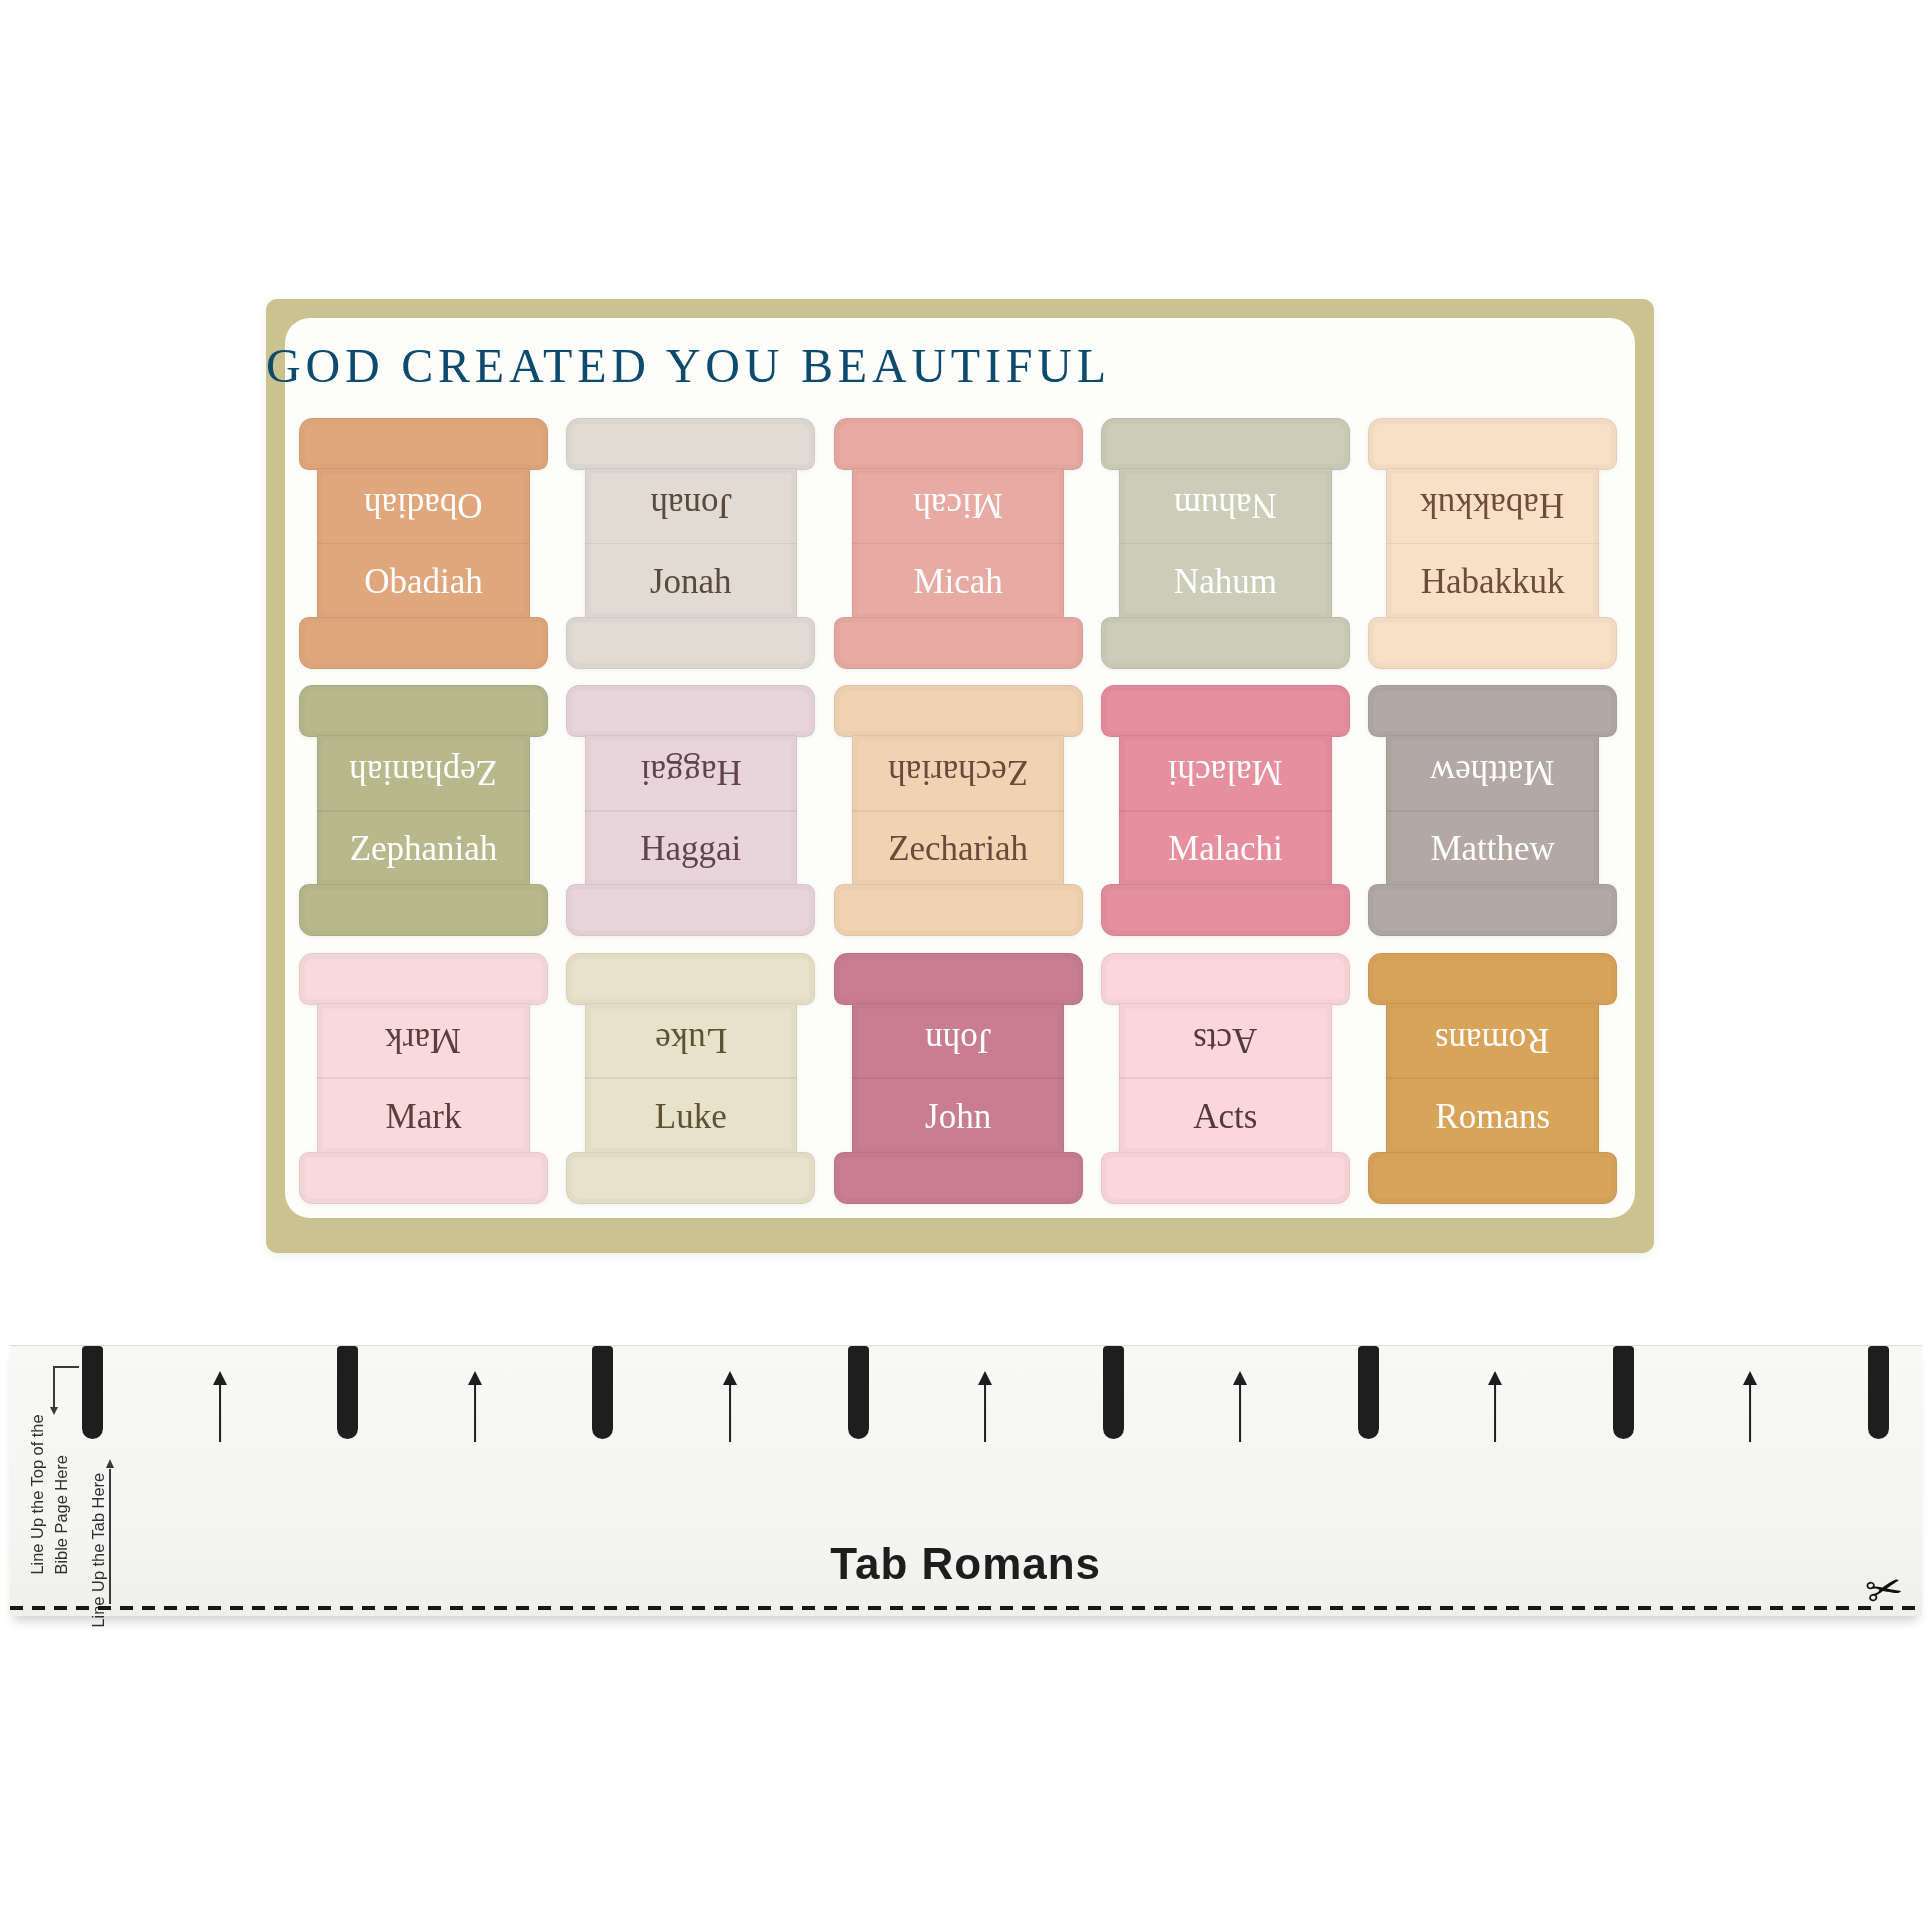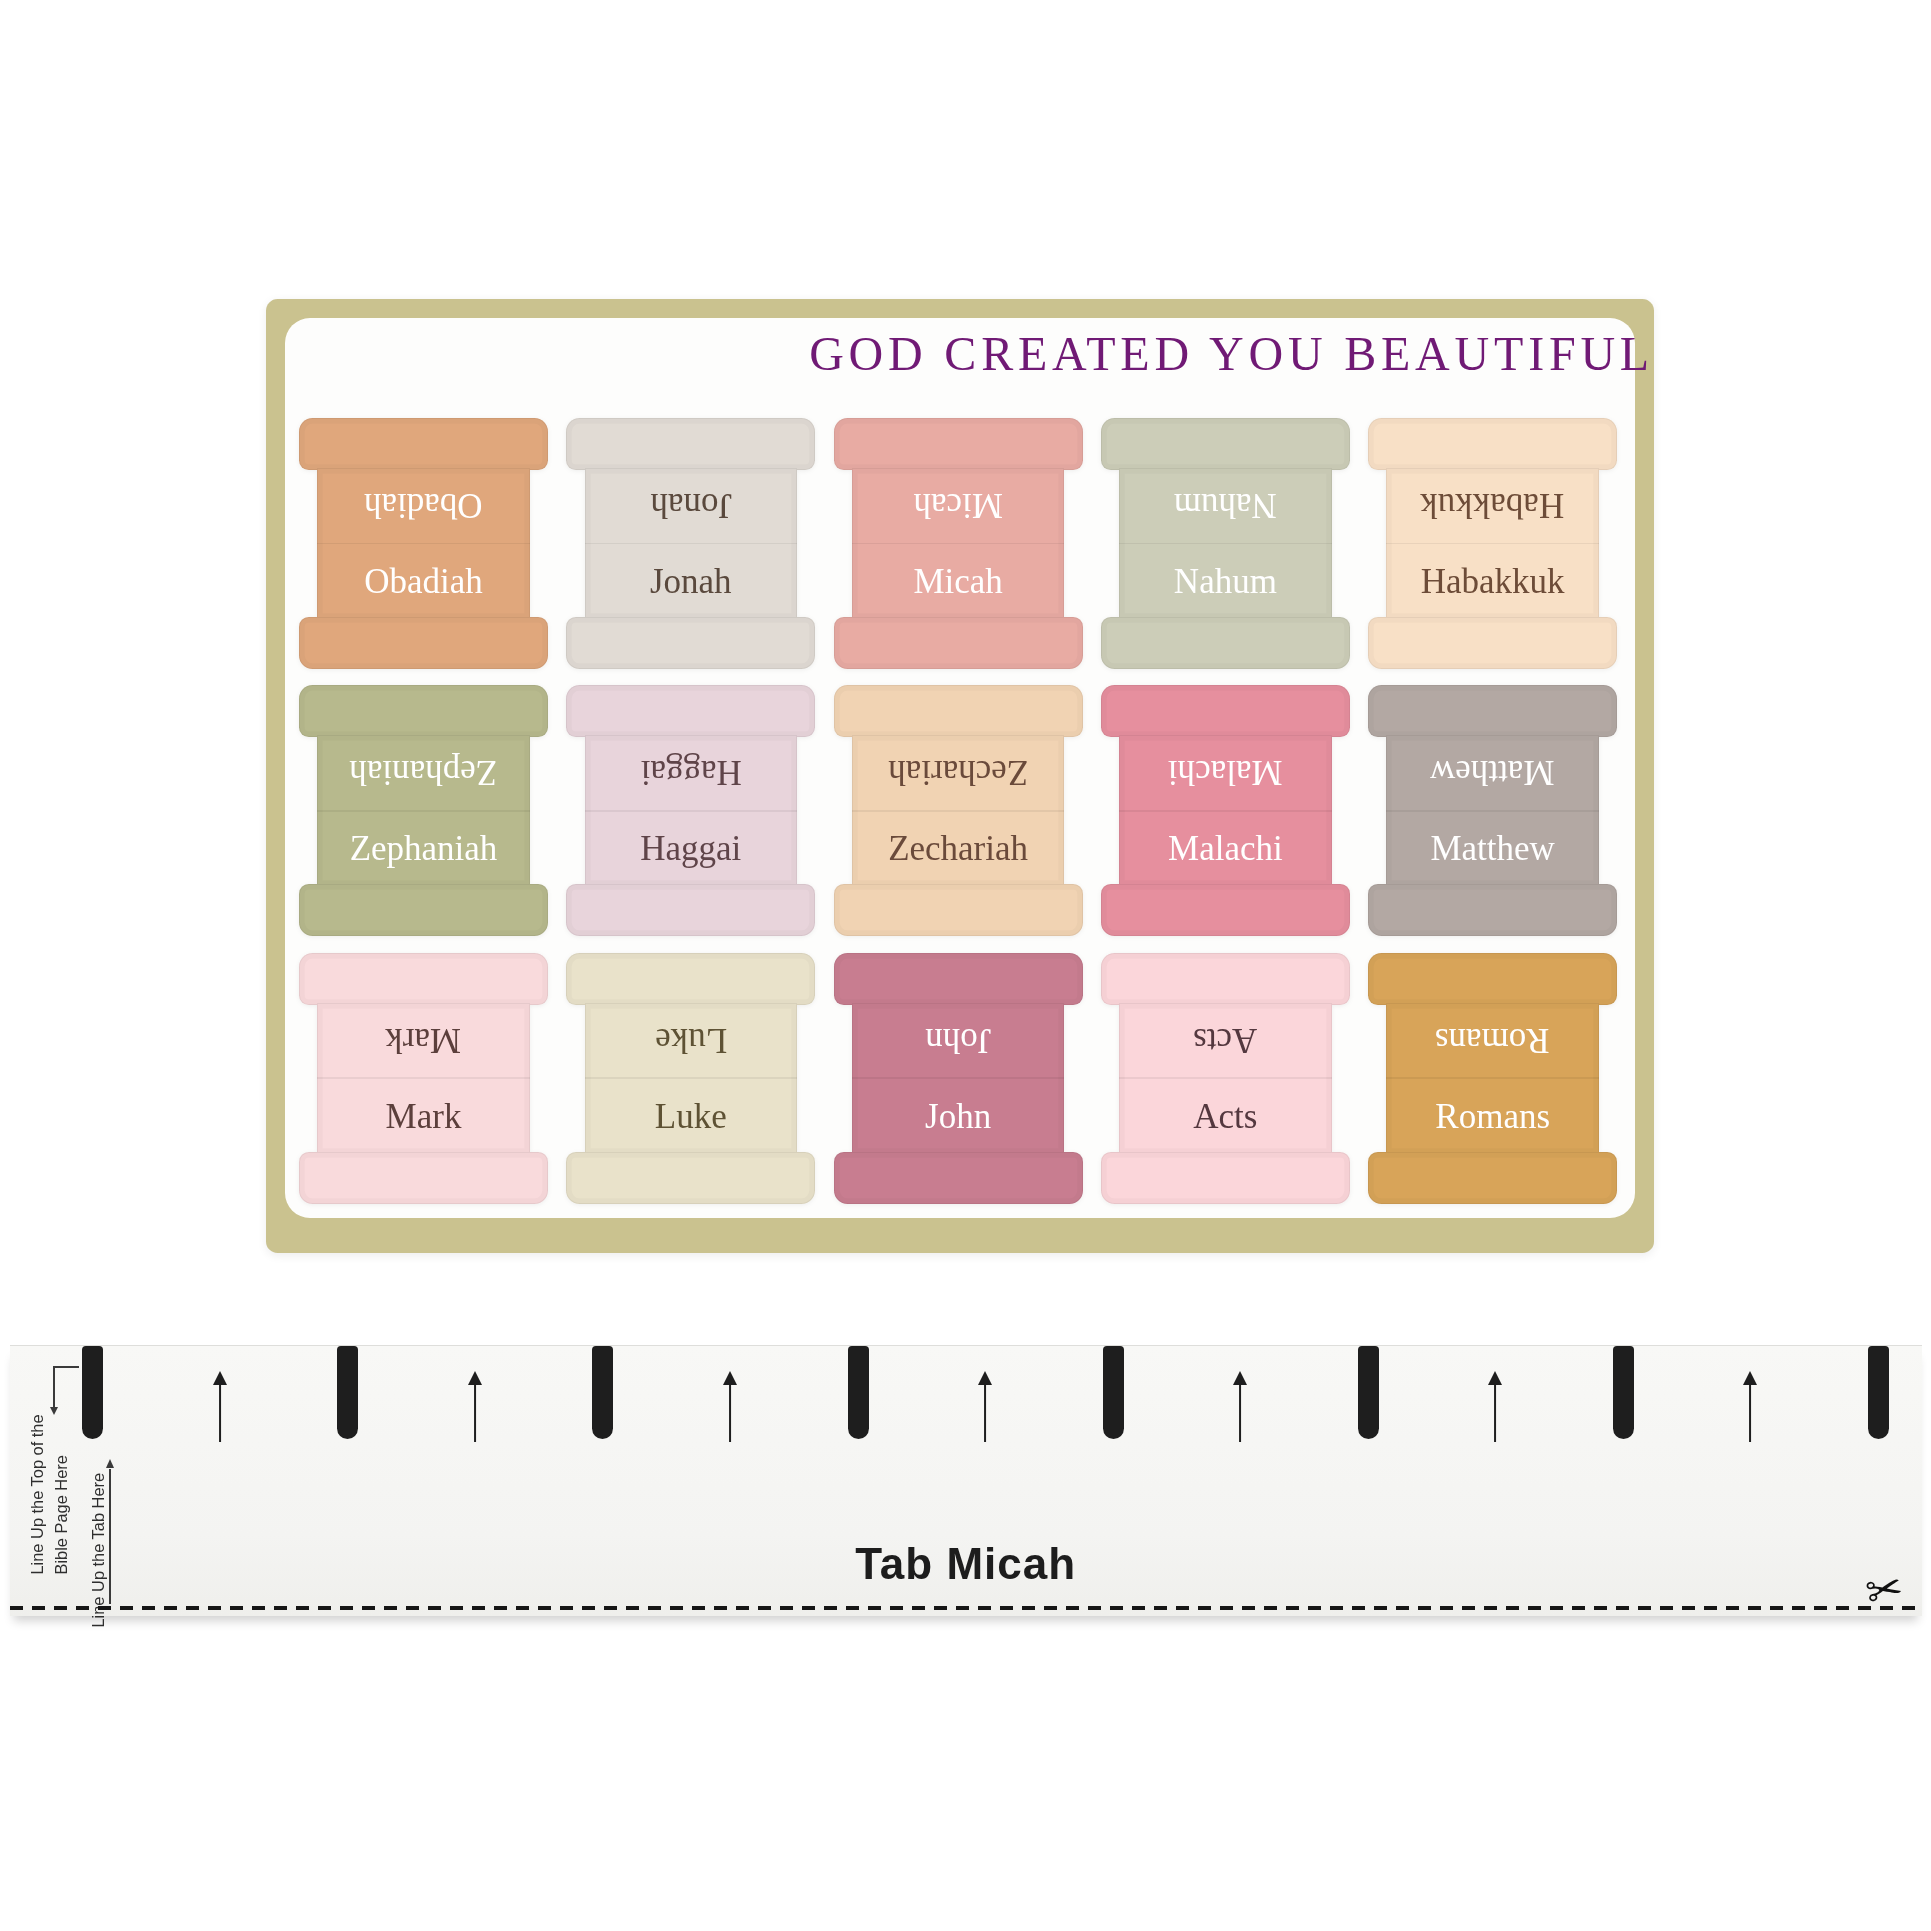--- a/index.html
+++ b/index.html
@@ -4,23 +4,23 @@
 <style>
   html,body{margin:0;padding:0;background:#ffffff;}
   .stage{position:relative;width:1931px;height:1931px;background:#ffffff;overflow:hidden;
          font-family:"Liberation Sans",sans-serif;}
 
   
   .sheet{position:absolute;left:266px;top:299px;width:1388px;height:954px;
          background:#cac28f;border-radius:11.6px;box-shadow:0 2.9px 9.7px rgba(0,0,0,0.07);}
   .sheet-inner{position:absolute;left:19.3px;top:19.3px;right:19.3px;bottom:35px;
          background:#fdfdfc;border-radius:25px;}
-  .sheet-title{position:absolute;left:0;right:0;top:27px;text-align:right;
+  .sheet-title{position:absolute;left:0;right:0;top:39px;text-align:left;
          font-family:"Liberation Serif",serif;font-weight:400;font-size:48px;
-         letter-spacing:4.8px;color:#701a75;}
+         letter-spacing:4.8px;color:#0c4a6e;}
 
   
   #tabs-grid{position:absolute;left:33px;top:119px;display:grid;
          grid-template-columns:repeat(5,249px);grid-auto-rows:251px;column-gap:18.3px;row-gap:16.4px;}
   .tab{position:relative;width:249px;height:251px;filter:drop-shadow(0 1.9px 1.9px rgba(0,0,0,0.06));}
   .tab-top,.tab-mid,.tab-bottom{position:absolute;
          box-shadow:inset 0 0 0 1px rgba(0,0,0,0.05),inset 0 0 0 5.8px rgba(0,0,0,0.025);}
   .tab-top{top:0;left:0;right:0;height:52px;border-radius:13.5px 13.5px 9.7px 9.7px;}
   .tab-mid{top:50px;bottom:50px;left:18.3px;right:18.3px;}
   .tab-mid::after{content:"";position:absolute;left:0;right:0;top:calc(50% - 1px);height:1.9px;
@@ -207,19 +207,19 @@
       <span>Bible Page Here</span>
     </div>
     <div class="leader-h"></div>
     <div class="leader-v"></div>
     <div class="leader-arrow-down"></div>
 
     <div class="guide-note note-b">Line Up the Tab Here</div>
     <div class="tab-arrow-line"></div>
     <div class="tab-arrow-head"></div>
 
-    <div class="guide-title">Tab Micah</div>
+    <div class="guide-title">Tab Romans</div>
     <div class="cut-line"></div>
     <div class="scissors">✂</div>
   </div>
 
 </div>
 
 
 </body></html>

